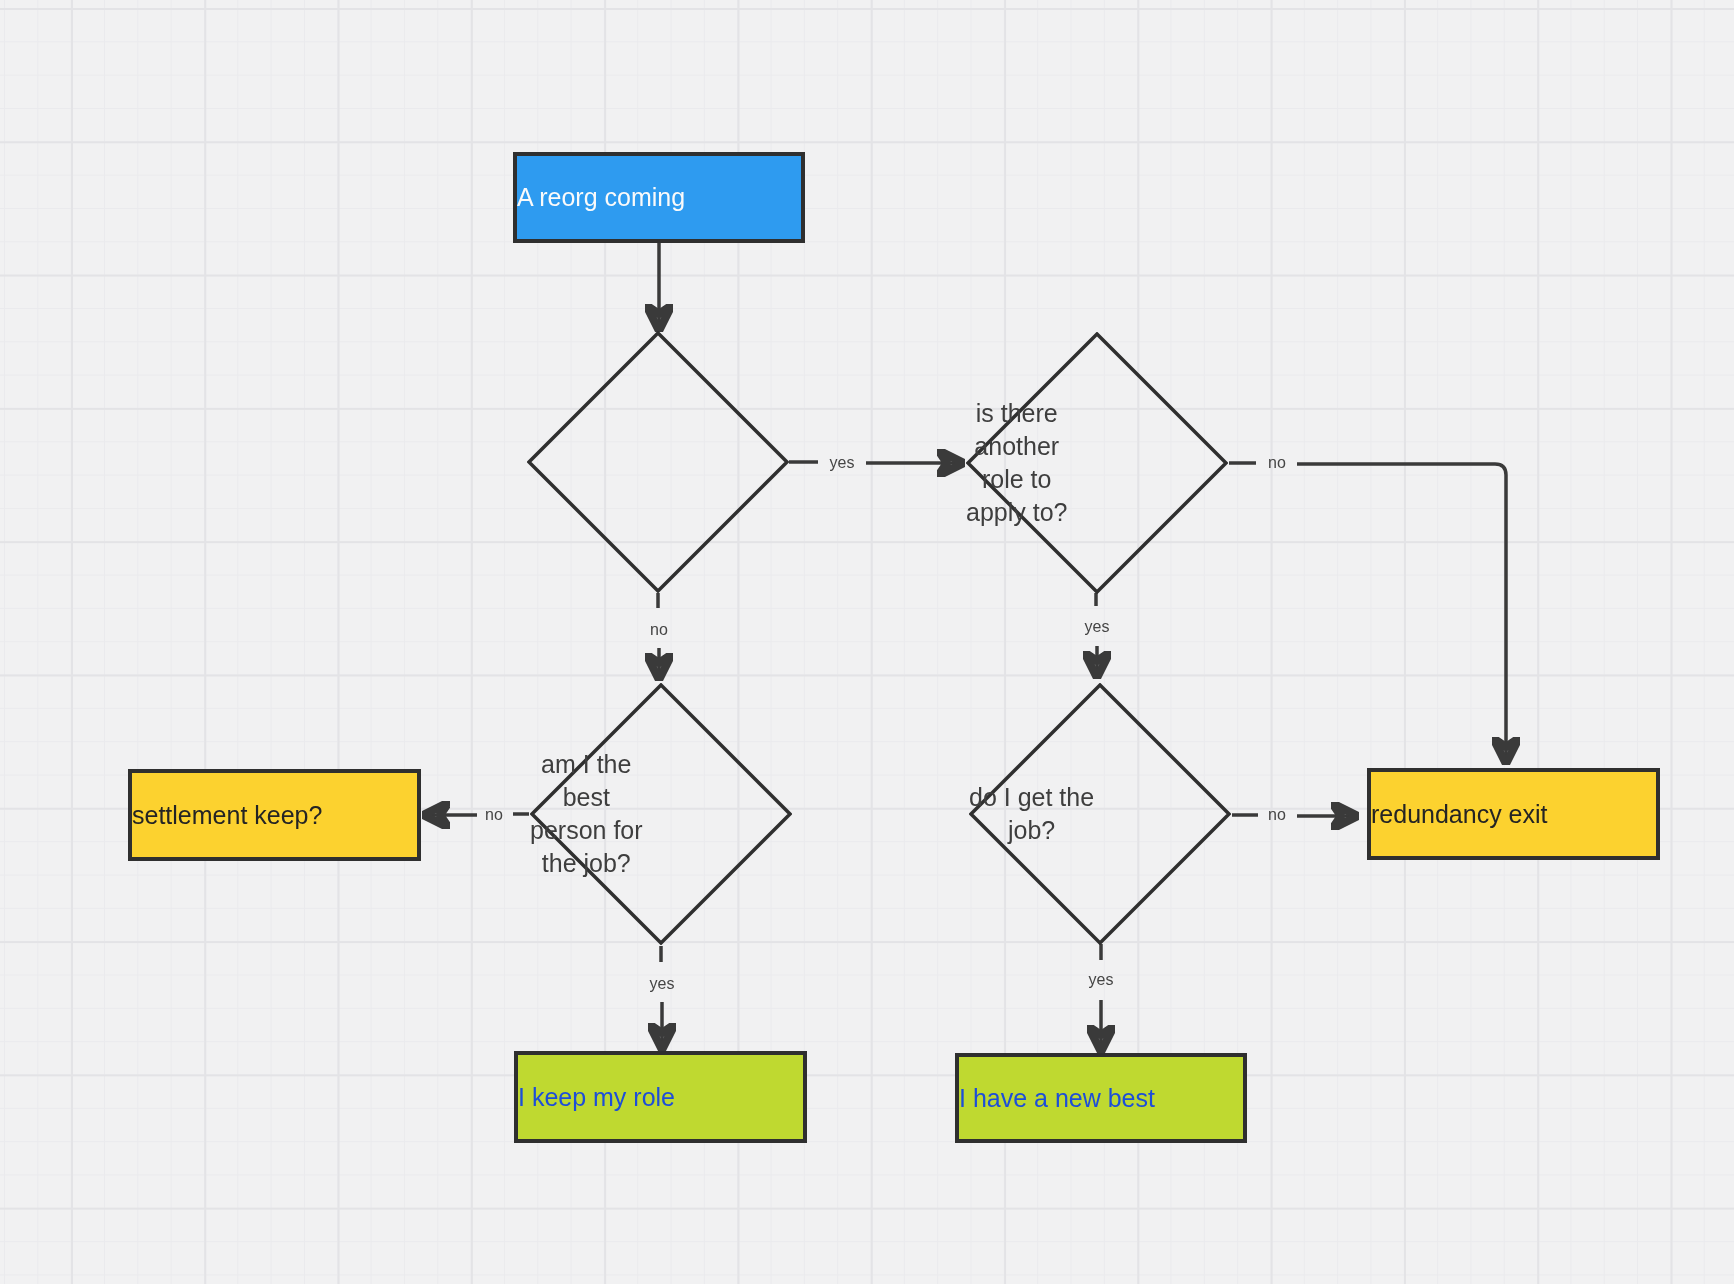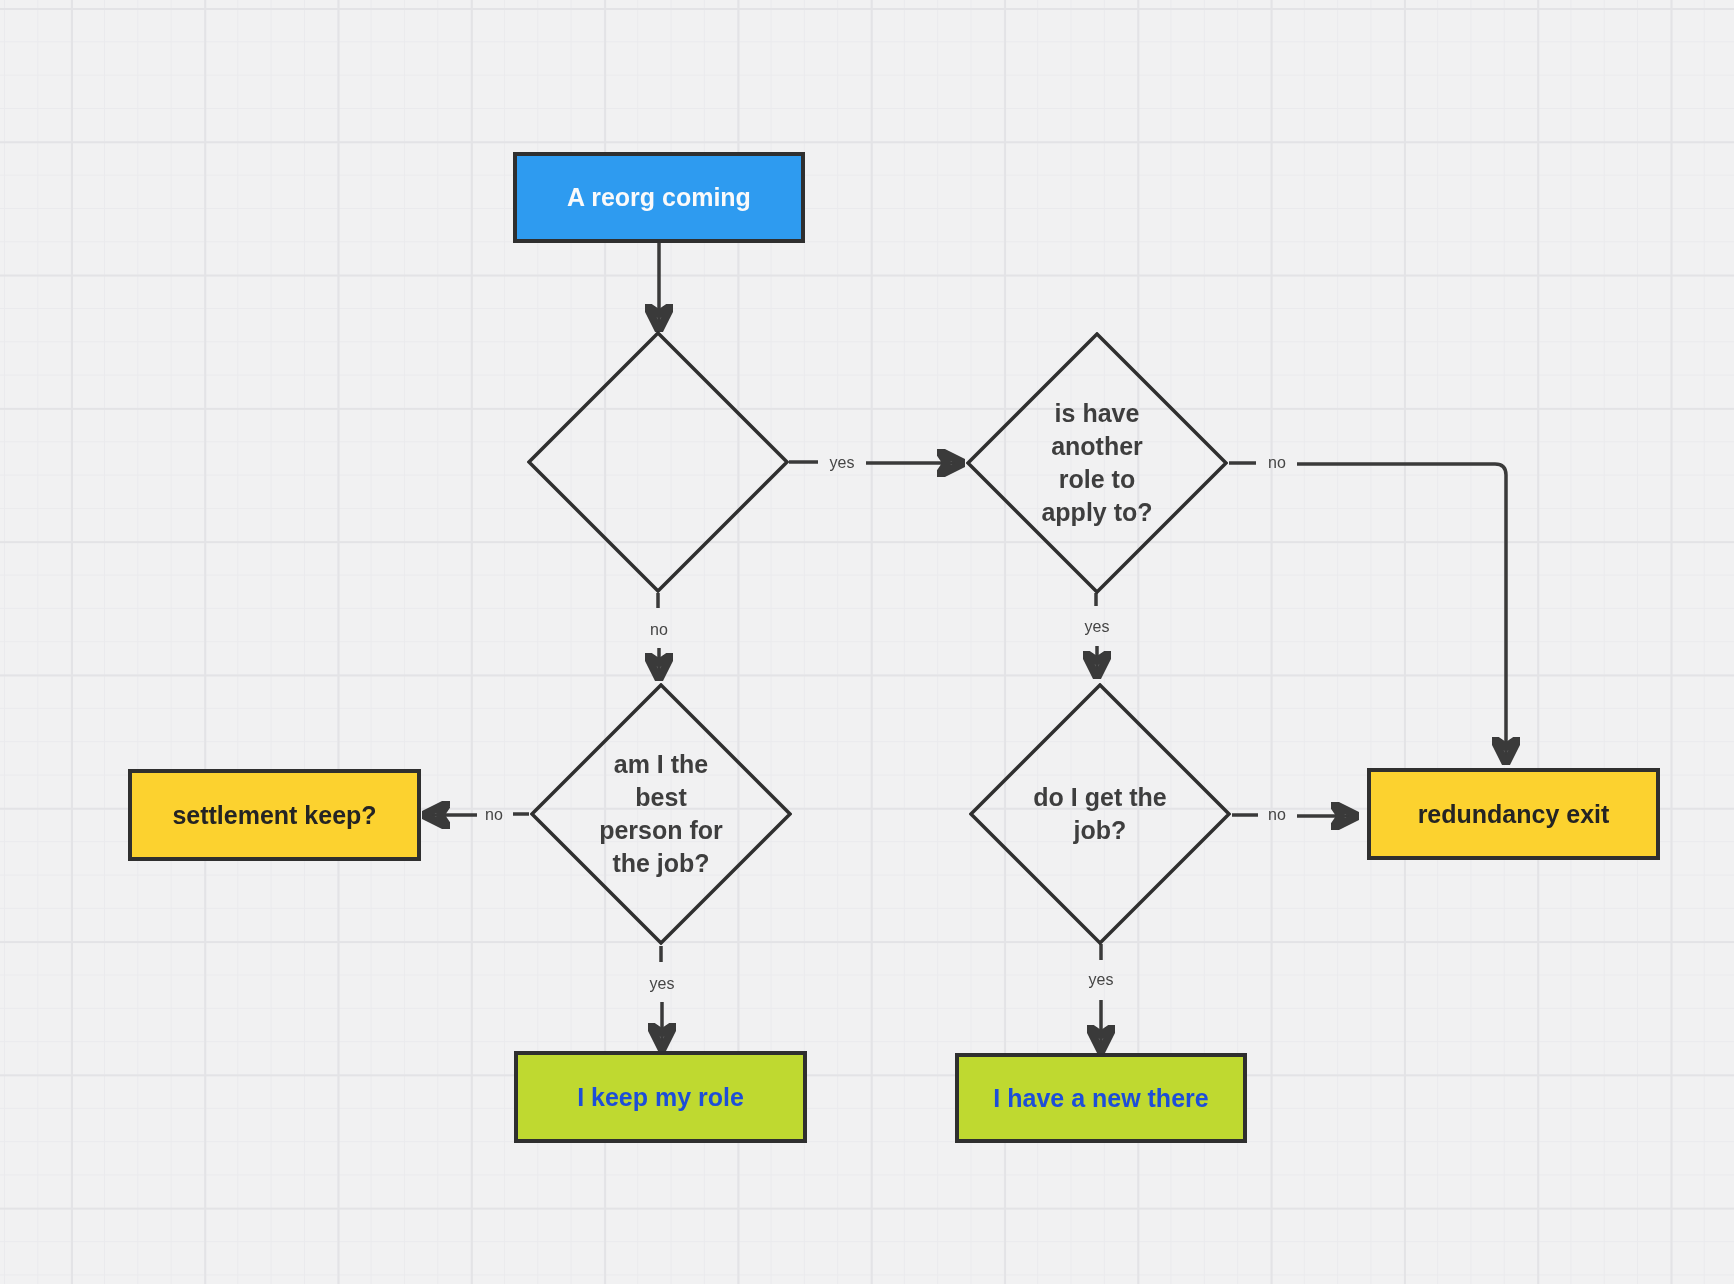--- a/index.html
+++ b/index.html
@@ -14,22 +14,22 @@
       linear-gradient(to bottom, #E3E3E6 2px, transparent 2px),
       linear-gradient(to right, #EAEAED 1px, transparent 1px),
       linear-gradient(to bottom, #EAEAED 1px, transparent 1px);
     background-size:133.3px 133.3px,133.3px 133.3px,33.33px 33.33px,33.33px 33.33px;
     background-position:71px 0,0 8px,4px 0,0 8px;
   }
   .edges{position:absolute;left:0;top:0;width:1734px;height:1284px;}
   .edges path{stroke:#3A3A3A;stroke-width:3.5;fill:none;}
   .node{
     position:absolute;box-sizing:border-box;
-    display:flex;align-items:center;justify-content:center;
-    font-size:25px;text-align:center;font-weight:bold;
+    display:flex;align-items:center;
+    font-size:25px;text-align:center;
   }
   .rect{border:4px solid #2F2F2F;}
   .fill-blue{background:#2E9BF0;color:#FAFAFA;}
   .fill-yellow{background:#FCD22F;color:#242424;}
   .fill-green{background:#BFD930;color:#1d4ed8;}
   .diamond{background:transparent;}
   .diamond > svg{position:absolute;left:0;top:0;width:100%;height:100%;}
   .diamond polygon{fill:none;stroke:#2F2F2F;stroke-width:3.5;}
   .dtext{position:relative;color:#3E3E3E;line-height:33px;}
   .dtext span{display:block;}
@@ -101,21 +101,21 @@
     <svg viewBox="0 0 262 262">
       <polygon points="131,2 260,131 131,260 2,131"></polygon>
     </svg>
   </div>
 
   <div class="node diamond" style="left:966px;top:332px;width:262px;height:262px;">
     <svg viewBox="0 0 262 262">
       <polygon points="131,2 260,131 131,260 2,131"></polygon>
     </svg>
     <div class="dtext">
-      <span>is have</span>
+      <span>is there</span>
       <span>another</span>
       <span>role to</span>
       <span>apply to?</span>
     </div>
   </div>
 
   <div class="node diamond" style="left:530px;top:683px;width:262px;height:262px;">
     <svg viewBox="0 0 262 262">
       <polygon points="131,2 260,131 131,260 2,131"></polygon>
     </svg>
@@ -143,21 +143,21 @@
 
   <div class="node rect fill-yellow" style="left:1360px;top:768px;width:293px;height:92px;margin-left:7px;">
     <span>redundancy exit</span>
   </div>
 
   <div class="node rect fill-green" style="left:514px;top:1051px;width:293px;height:92px;">
     <span>I keep my role</span>
   </div>
 
   <div class="node rect fill-green" style="left:955px;top:1053px;width:292px;height:90px;">
-    <span>I have a new there</span>
+    <span>I have a new best</span>
   </div>
 
   <div class="edge-label" style="left:842px;top:463px;">yes</div>
   <div class="edge-label" style="left:659px;top:630px;">no</div>
   <div class="edge-label" style="left:1277px;top:463px;">no</div>
   <div class="edge-label" style="left:1097px;top:627px;">yes</div>
   <div class="edge-label" style="left:494px;top:815px;">no</div>
   <div class="edge-label" style="left:662px;top:984px;">yes</div>
   <div class="edge-label" style="left:1277px;top:815px;">no</div>
   <div class="edge-label" style="left:1101px;top:980px;">yes</div>

